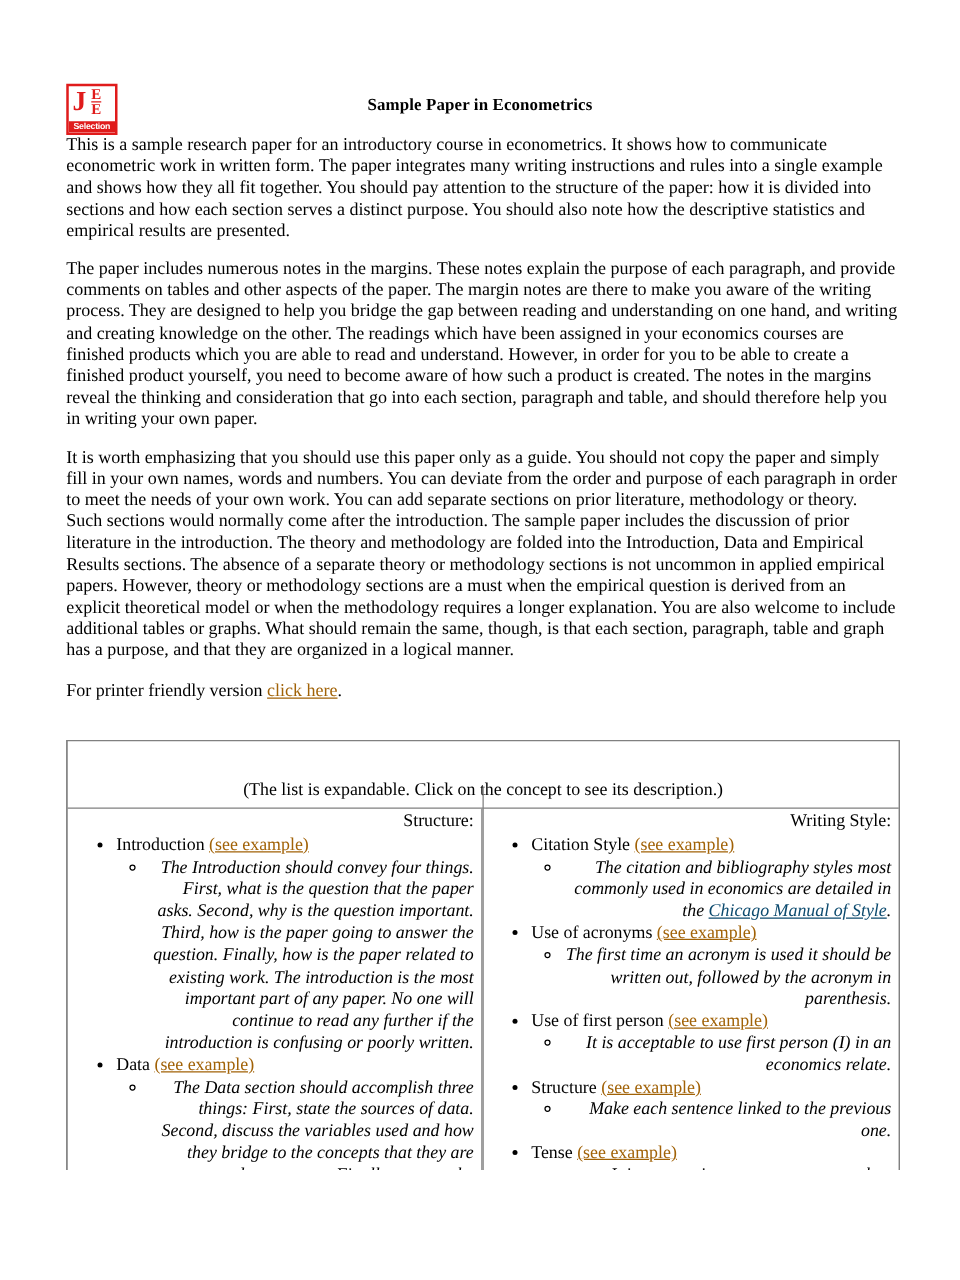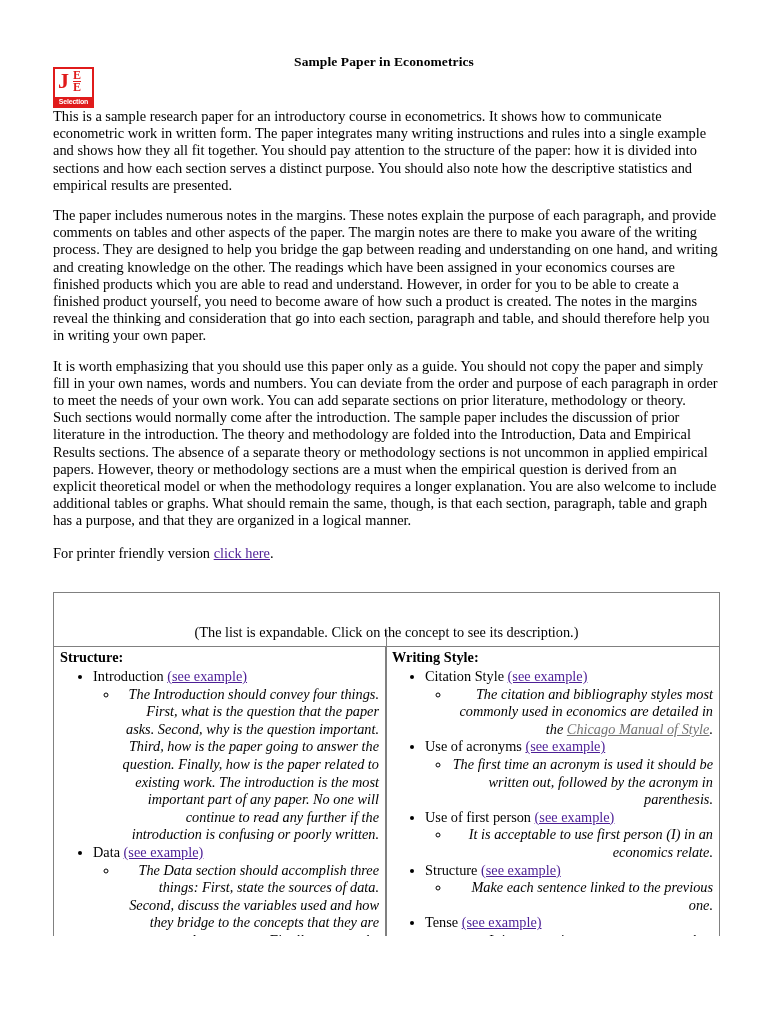--- a/index.html
+++ b/index.html
@@ -24,21 +24,21 @@
     padding: 0;
   }
 
   
   .doc-title {
     text-align: center;
     font-weight: bold;
     font-size: 13.5px;
     line-height: 1.2;
     margin: 0;
-    padding-top: 54px;
+    padding-top: 76px;
     letter-spacing: 0.1px;
   }
 
   
   .logo {
     position: absolute;
     left: 53px;
     top: 67px;
     width: 41px;
     height: 41px;
@@ -104,21 +104,21 @@
   p.para {
     margin: 0 0 13px 0;
     font-size: 14.4px;
     line-height: 17.2px;
     text-align: left;
   }
   p.para.first {
     text-indent: 0;
   }
   .link {
-    color: #4c1d95;
+    color: #a16207;
     text-decoration: underline;
   }
   .printer-line {
     margin: 15px 0 0 0;
     font-size: 14.4px;
     line-height: 17.2px;
   }
 
   
   .concepts-table {
@@ -156,24 +156,25 @@
     padding: 1px 6px 0 6px;
   }
   .col-left {
     width: 333px;
     border-right: 1px solid #808080;
   }
   .col-right {
     width: 334px;
   }
   .col-head {
-    font-weight: bold;
+    font-weight: normal;
     font-size: 14.3px;
     line-height: 18px;
     margin: 0 0 2px 0;
+    text-align: right;
   }
   ul.lvl1 {
     margin: 0;
     padding-left: 33px;
     list-style-type: disc;
   }
   ul.lvl1 > li {
     font-size: 14.3px;
     line-height: 17.6px;
     margin: 0 0 0 0;
@@ -184,21 +185,21 @@
     padding-left: 26px;
     list-style-type: circle;
   }
   ul.lvl2 > li {
     font-style: italic;
     font-size: 14.3px;
     line-height: 17.6px;
     text-align: right;
   }
   .ital-link {
-    color: #737373;
+    color: #0c4a6e;
     text-decoration: underline;
     font-style: italic;
   }
   .clip-bottom {
     position: absolute;
     left: 0;
     top: 936px;
     width: 768px;
     height: 88px;
     background: #ffffff;

